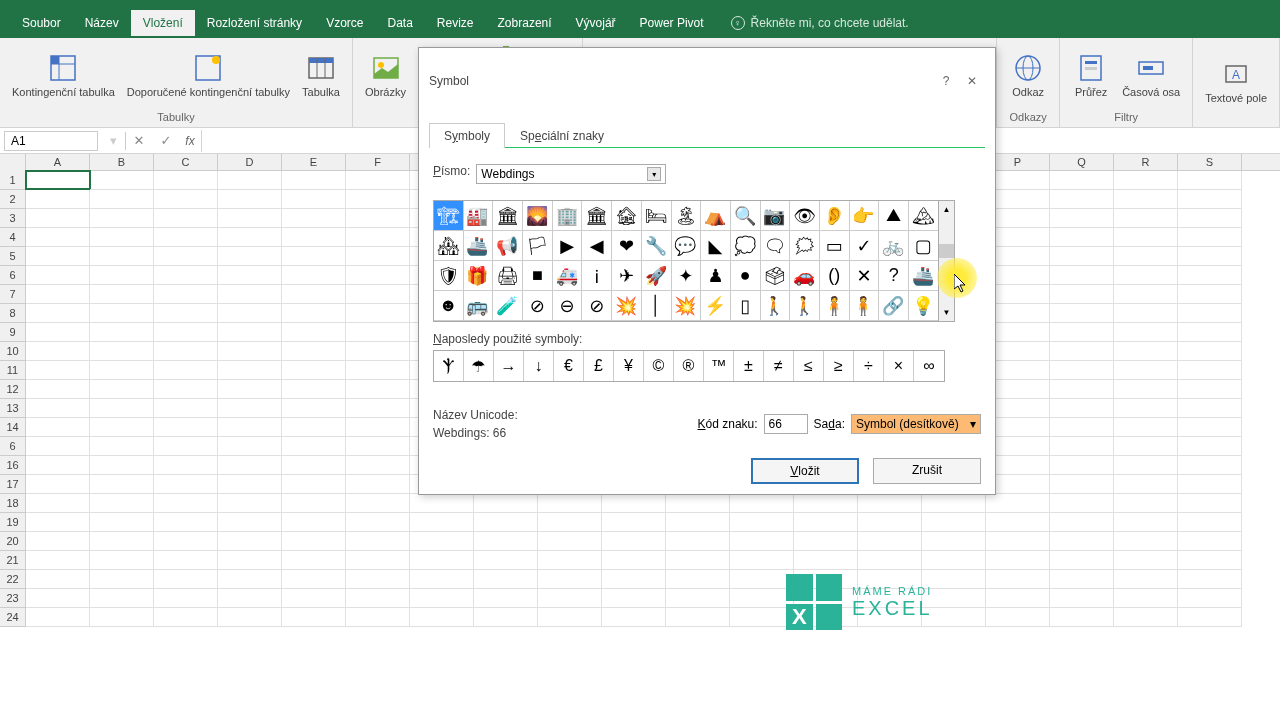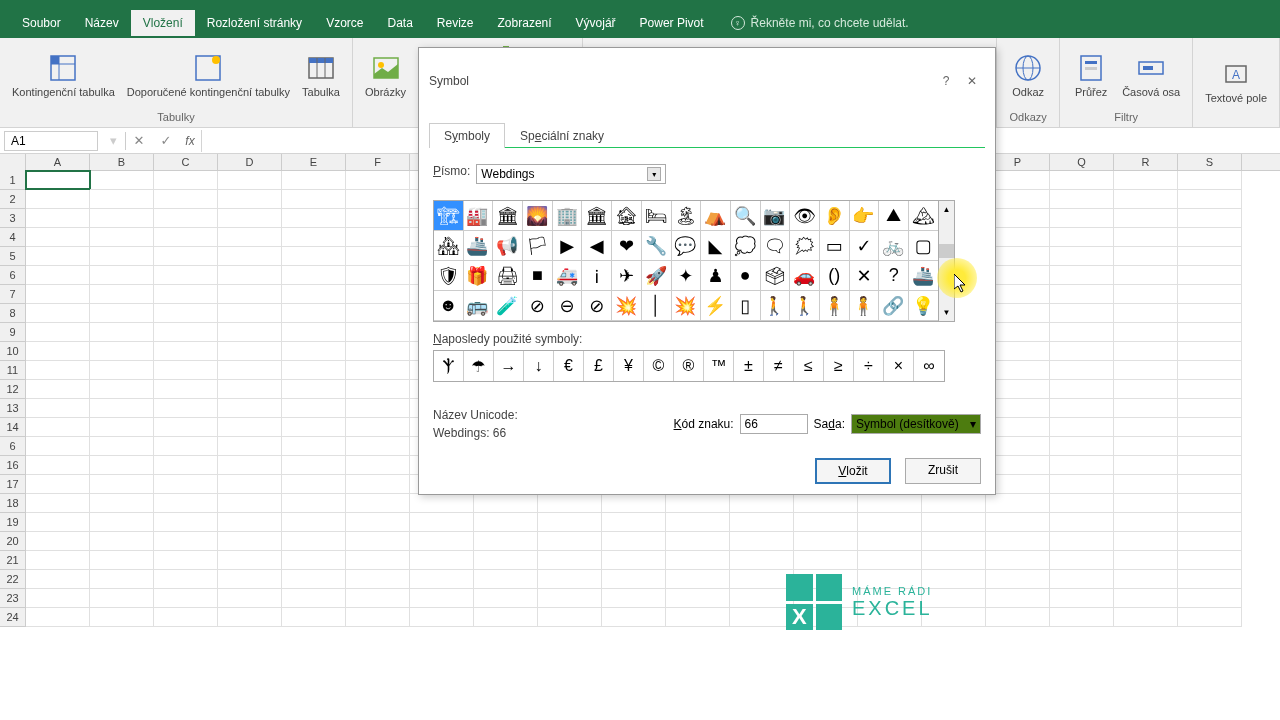--- a/index.html
+++ b/index.html
@@ -55,24 +55,24 @@
 .sc-btn{height:17px;background:#f0f0f0;display:flex;align-items:center;justify-content:center;font-size:8px;cursor:pointer}
 .sc-track{flex:1;background:#f0f0f0;position:relative}
 .sc-thumb{position:absolute;width:100%;height:14px;background:#ccc;top:26px}
 .recent-label{margin:10px 0 4px;color:#444}
 .recent-grid{display:flex;border:1px solid #aaa;width:fit-content}
 .rsym{width:30px;height:30px;border-right:1px solid #ccc;display:flex;align-items:center;justify-content:center;font-size:16px;cursor:pointer}
 .rsym:last-child{border-right:none}
 .info-row{display:flex;align-items:center;justify-content:space-between;margin-top:26px}
 .info-left{color:#444}
 .info-right{display:flex;align-items:center;gap:6px}
-.code-input{width:68px;border:1px solid #aaa;padding:2px 4px}
-.set-select{width:130px;border:1px solid #aaa;padding:2px 4px;display:flex;justify-content:space-between;align-items:center;background:#4d7c0f}
+.code-input{width:44px;border:1px solid #aaa;padding:2px 4px}
+.set-select{width:130px;border:1px solid #aaa;padding:2px 4px;display:flex;justify-content:space-between;align-items:center;background:#fdba74}
 .dlg-footer{display:flex;justify-content:flex-end;gap:14px;padding:10px 14px}
-.btn{width:76px;padding:4px 0;border:1px solid #aaa;background:#f5f5f5;cursor:pointer;text-align:center}
+.btn{width:108px;padding:4px 0;border:1px solid #aaa;background:#f5f5f5;cursor:pointer;text-align:center}
 .btn.primary{border:2px solid #2e75b6}
 .highlight{position:absolute;left:937px;top:258px;width:40px;height:40px;border-radius:50%;background:radial-gradient(circle,#ffeb3b 30%,rgba(255,235,59,0.5) 70%,transparent);pointer-events:none;z-index:100}
 .cursor{position:absolute;left:954px;top:274px;z-index:101;pointer-events:none}
 .watermark{position:absolute;left:786px;top:574px;display:flex;align-items:center;gap:10px}
 .wm-logo{width:56px;height:56px;display:grid;grid-template-columns:1fr 1fr;grid-template-rows:1fr 1fr;gap:3px}
 .wm-sq{background:#2bb39a}
 .wm-sq.x{display:flex;align-items:center;justify-content:center;color:#fff;font-weight:bold;font-size:22px}
 .wm-text{color:#2bb39a}
 .wm-text .l1{font-size:11px;letter-spacing:2px}
 .wm-text .l2{font-size:20px;font-weight:300;letter-spacing:3px}

